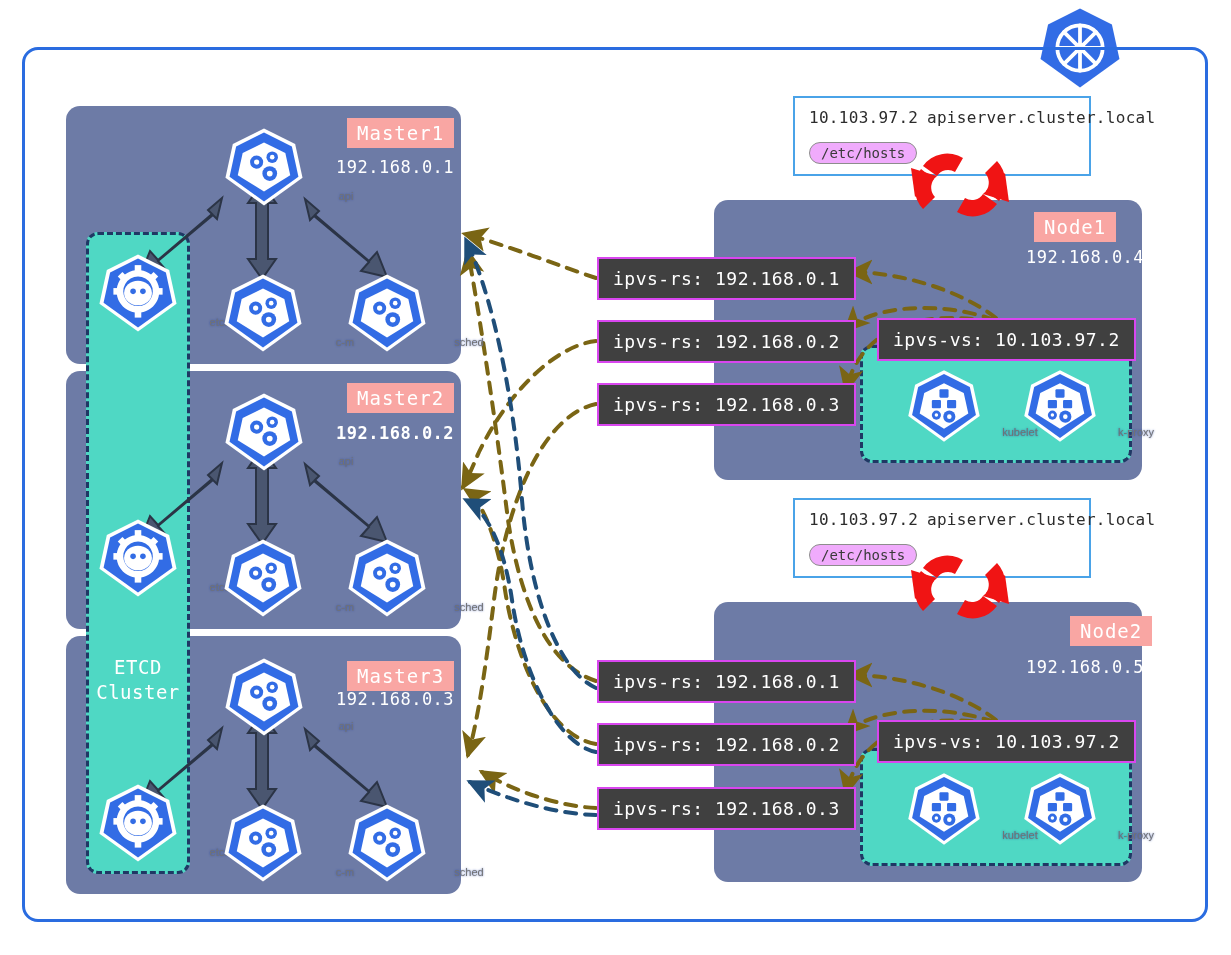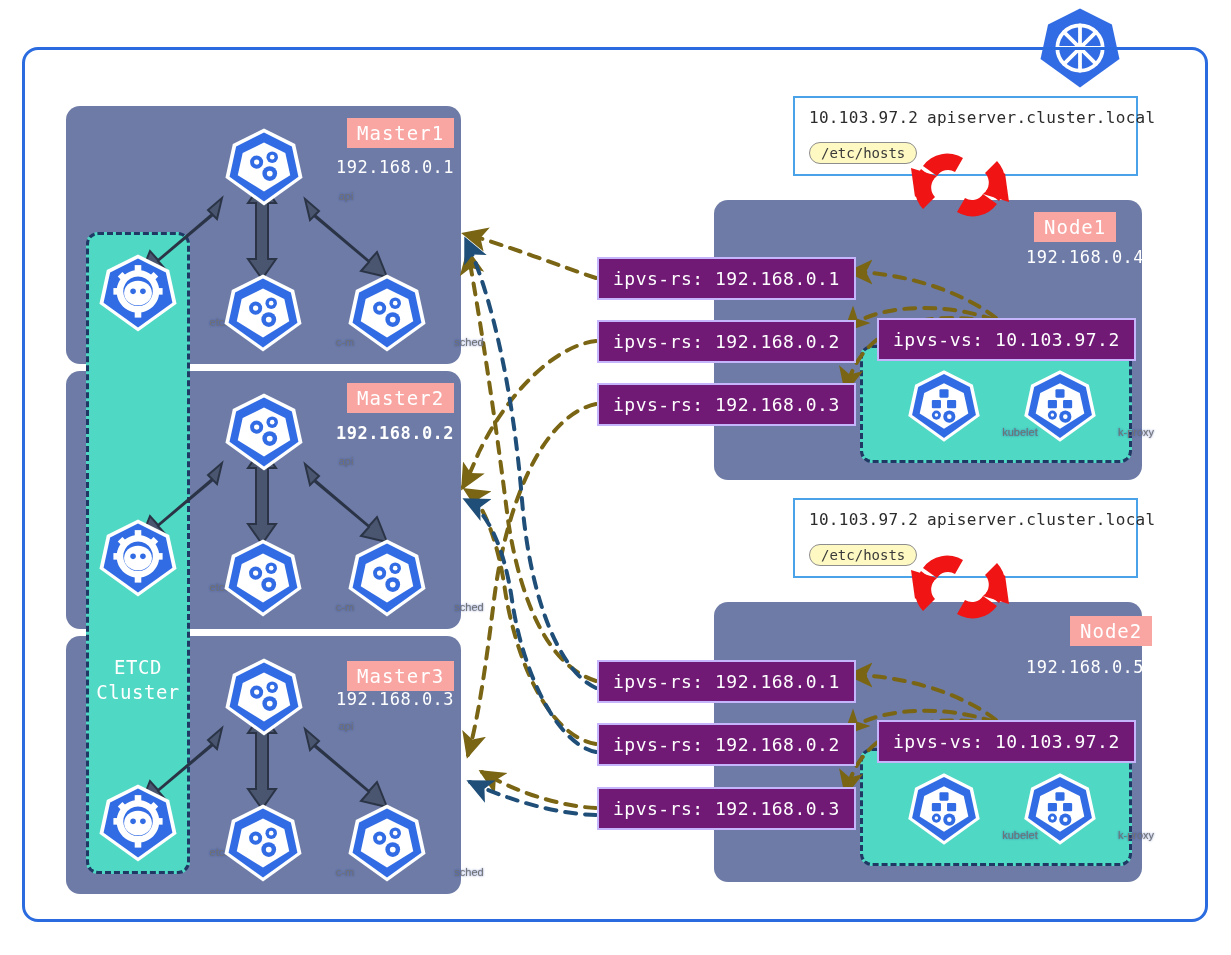--- a/index.html
+++ b/index.html
@@ -29,34 +29,34 @@
   .name-badge{background:#f9a6a3;color:#ffffff;font-size:19px;
       padding:4px 10px;border-radius:0;letter-spacing:1px;}
   .ip-label{color:#ffffff;font-size:17px;letter-spacing:.5px;}
   
   .k8s-node{position:absolute;width:76px;height:76px;}
   .k8s-node.big{width:82px;height:82px;}
   .k8s-label{position:absolute;width:100%;text-align:center;bottom:6px;
       color:#737373;font-size:11px;font-family:"Liberation Sans",sans-serif;
       text-shadow:0 0 2px rgba(40,70,160,.8);pointer-events:none;}
   
-  .ipvs-chip{background:#701a75;color:#ffffff;font-size:18px;
-      padding:9px 14px;border:2px solid #c4b5fd;letter-spacing:.5px;
+  .ipvs-chip{background:#404040;color:#ffffff;font-size:18px;
+      padding:9px 14px;border:2px solid #d946ef;letter-spacing:.5px;
       white-space:nowrap;}
   
-  .hosts-card{width:345px;height:80px;background:#ffffff;
+  .hosts-card{width:298px;height:80px;background:#ffffff;
       border:2px solid #4aa3e8;box-sizing:border-box;}
   #hosts-1{left:793px;top:96px;}
   #hosts-2{left:793px;top:498px;}
   .hosts-line{position:absolute;left:14px;top:10px;color:#2c2c2c;font-size:16px;
       letter-spacing:.3px;white-space:nowrap;}
   .hosts-line .host-ip{display:inline-block;width:118px;}
   .hosts-pill{position:absolute;left:14px;top:44px;
       border:1.5px solid #8d8d8d;border-radius:14px;padding:2px 11px;
-      color:#3a3a3a;font-size:14px;background:#fef9c3;}
+      color:#3a3a3a;font-size:14px;background:#f0abfc;}
   
   .worker-box{position:absolute;width:272px;height:118px;background:#4fd8c4;
       border:3px dashed #1f3864;border-radius:12px;box-sizing:border-box;}
   
   #wire-layer{left:0;top:0;width:1231px;height:955px;pointer-events:none;}
 </style>
 </head>
 <body>
 
 <div class="abs" id="brand-logo">

